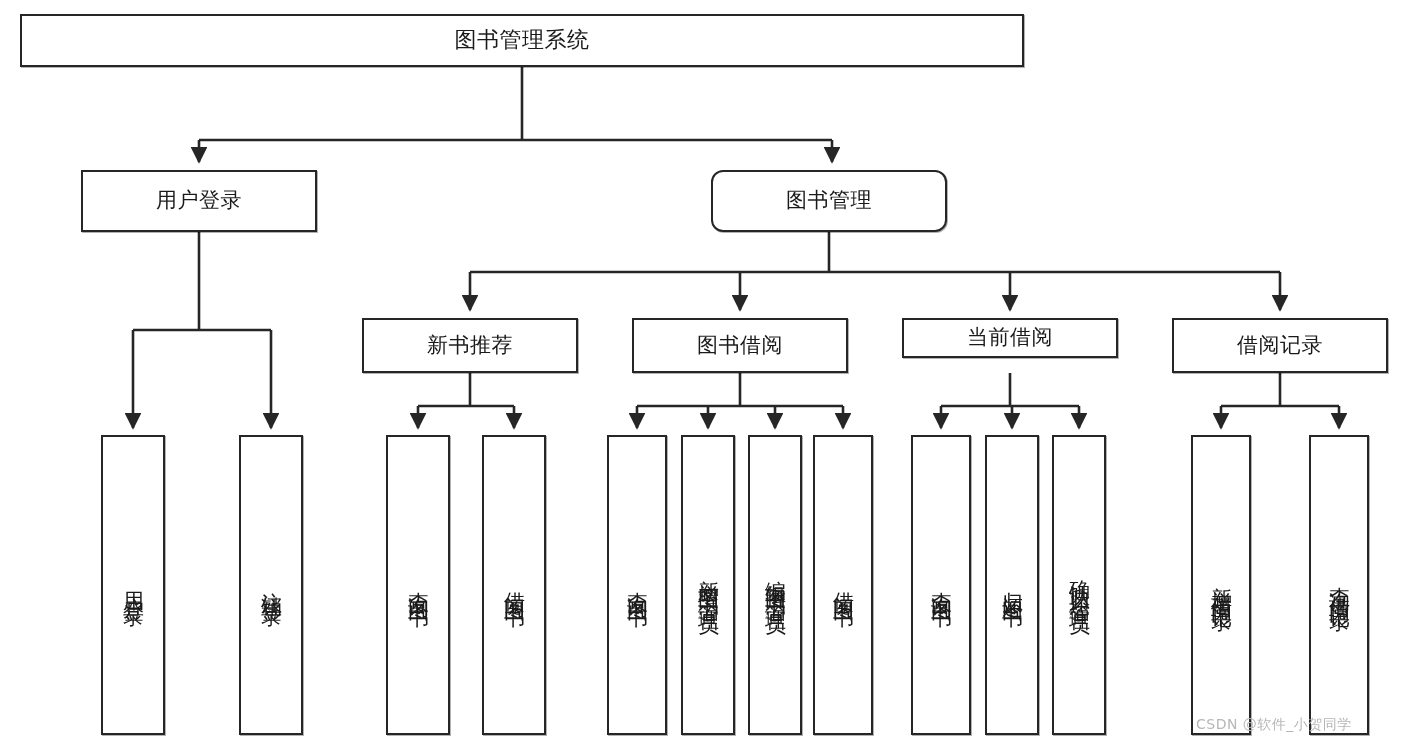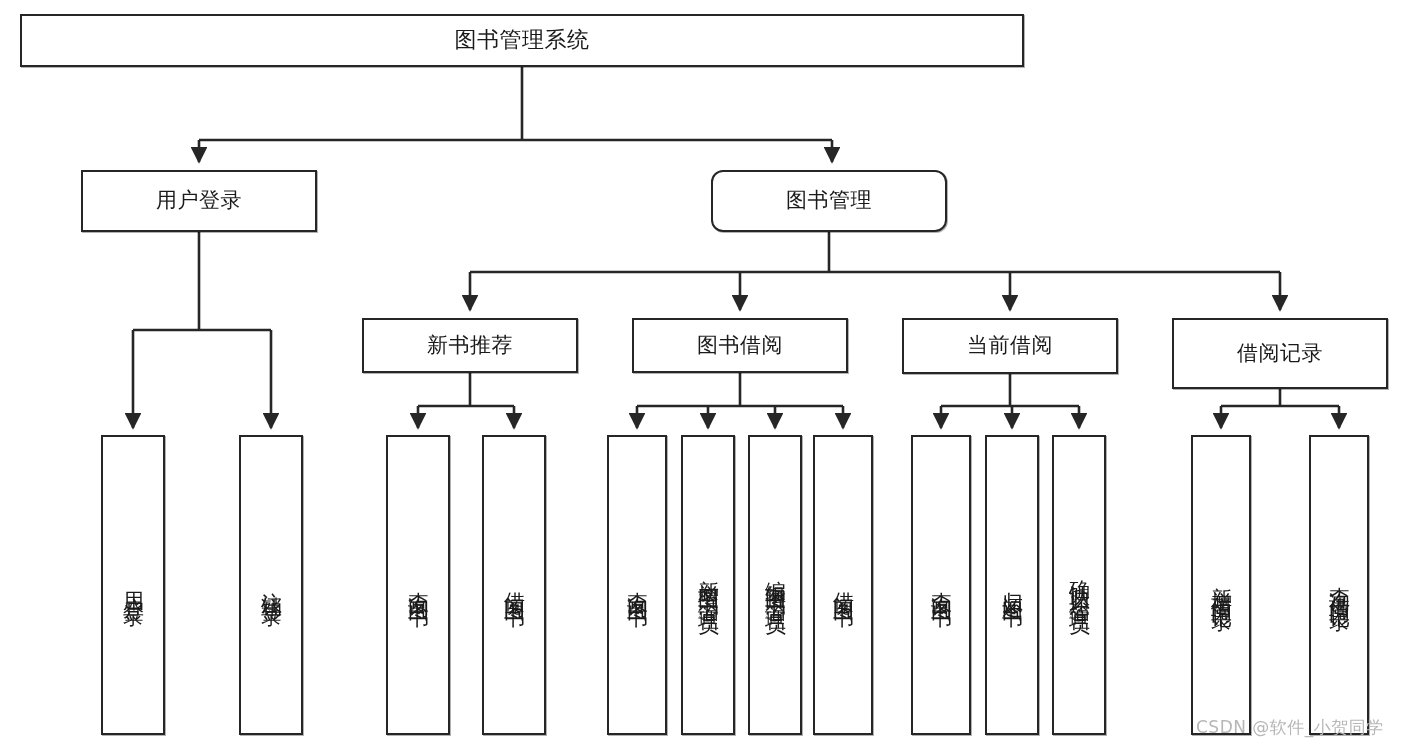--- a/index.html
+++ b/index.html
@@ -55,21 +55,21 @@
   .node.vert .label {
     writing-mode: vertical-rl;
     text-orientation: upright;
     font-size: 21px;
     letter-spacing: 5px;
     line-height: 1;
     white-space: nowrap;
   }
   .watermark {
     position: absolute;
-    font-size: 17px;
+    font-size: 14px;
     color: #b7b7b7;
     letter-spacing: 0.5px;
     white-space: nowrap;
   }
 </style>
 </head>
 <body>
 
 <div id="canvas">
 
@@ -133,24 +133,24 @@
   <div class="node horiz" id="n-l2-1" style="left: 711px; top: 170px; width: 236px; height: 62px; border-radius: 12px;">
     <span class="label">图书管理</span>
   </div>
 
   <div class="node horiz" id="n-l3-1" style="left: 632px; top: 318px; width: 216px; height: 55px;">
     <span class="label">图书借阅</span>
   </div>
   <div class="node horiz" id="n-l3-0" style="left: 362px; top: 318px; width: 216px; height: 55px;">
     <span class="label">新书推荐</span>
   </div>
-  <div class="node horiz" id="n-l3-2" style="left: 902px; top: 318px; width: 216px; height: 56px;">
+  <div class="node horiz" id="n-l3-2" style="left: 902px; top: 318px; width: 216px; height: 40px;">
     <span class="label">当前借阅</span>
   </div>
-  <div class="node horiz" id="n-l3-3" style="left: 1172px; top: 318px; width: 216px; height: 71px;">
+  <div class="node horiz" id="n-l3-3" style="left: 1172px; top: 318px; width: 216px; height: 55px;">
     <span class="label">借阅记录</span>
   </div>
 
   <div class="node vert" id="n-leaf-0" style="left: 101px; top: 435px; width: 64px; height: 300px;">
     <span class="label">用户登录</span>
   </div>
   <div class="node vert" id="n-leaf-1" style="left: 239px; top: 435px; width: 64px; height: 300px;">
     <span class="label">注销登录</span>
   </div>
   <div class="node vert" id="n-leaf-2" style="left: 386px; top: 435px; width: 64px; height: 300px;">

